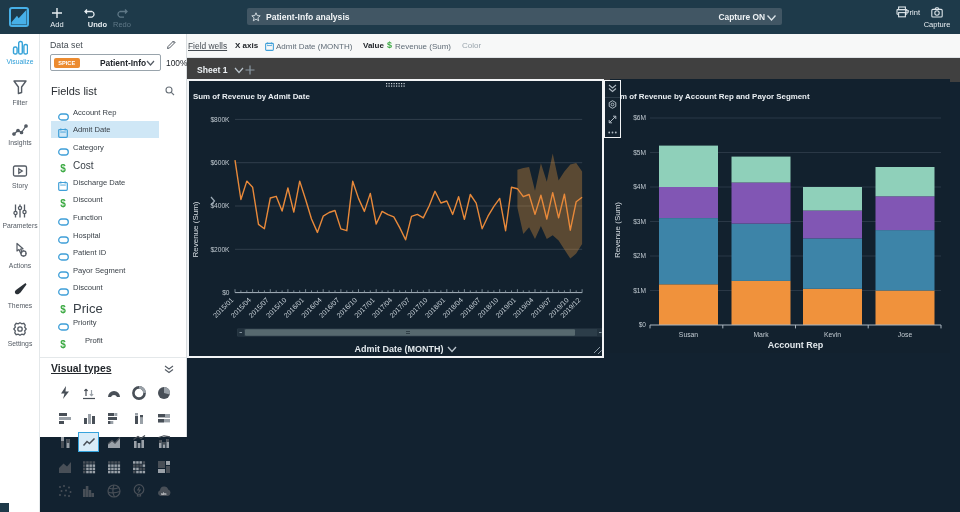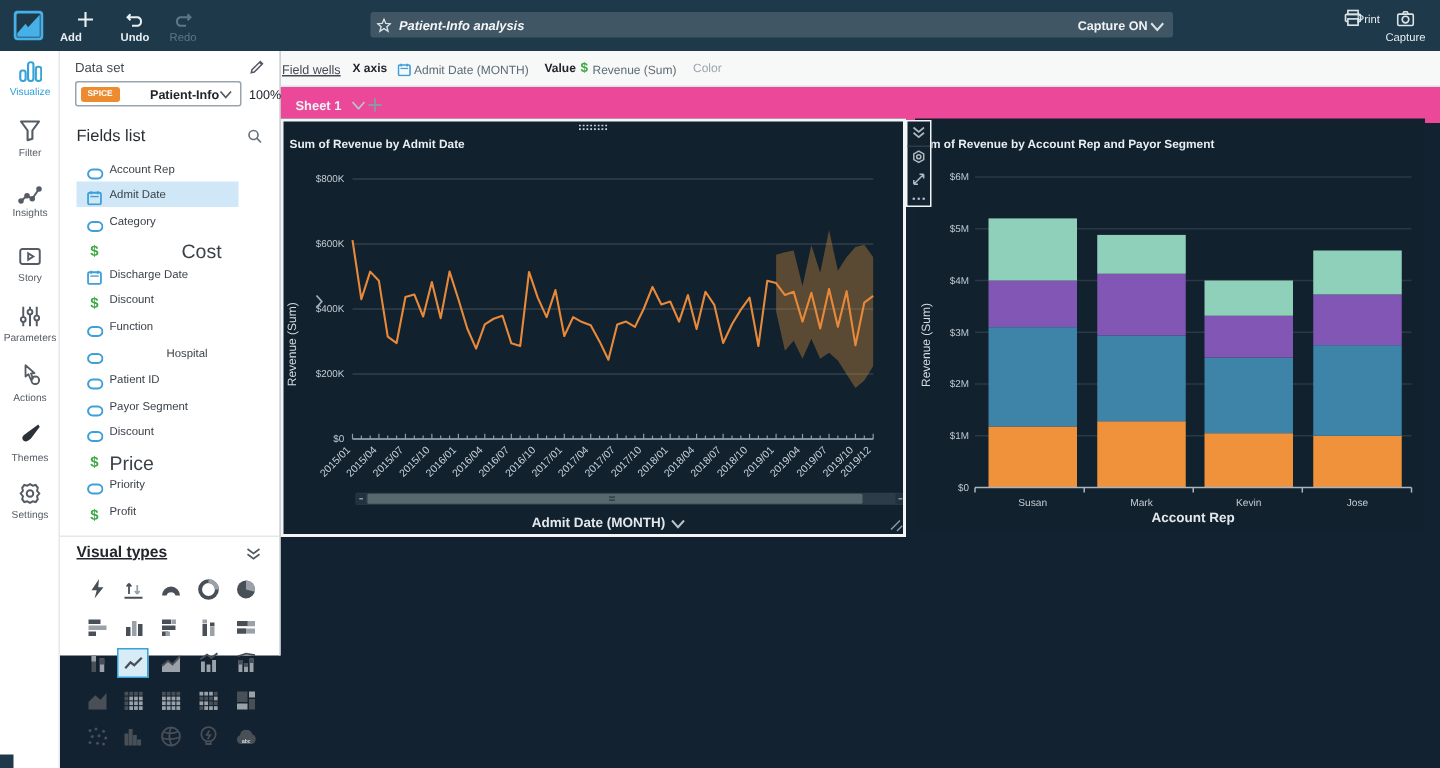--- a/index.html
+++ b/index.html
@@ -8,34 +8,34 @@
 <body>
 
 <div class="abs" style="left:0;top:0;width:960px;height:33.5px;background:#1e3a4a;">
   <svg class="abs" style="left:9px;top:7px;" width="20" height="20" viewBox="0 0 20 20">
       <rect x="1" y="1" width="18" height="18" rx="2" fill="none" stroke="#47b0e8" stroke-width="2"></rect>
       <path d="M2.5 17.5 L2.5 15.2 L8 8.8 L9.7 11.2 L17.5 2.8 L17.5 17.5 Z" fill="#47b0e8"></path>
     </svg>
   <svg class="abs" style="left:51px;top:6.5px;" width="12" height="12" viewBox="0 0 12 12">
       <path d="M6 1 V11 M1 6 H11" stroke="#e8eef2" stroke-width="1.4"></path>
     </svg>
-  <div class="abs" style="left:40px;top:20px;width:34px;font-size:7.5px;font-weight:bold;color:#e8eef2;">Add</div>
+  <div class="abs" style="left:40px;top:20px;width:34px;text-align:center;font-size:7.5px;font-weight:normal;color:#e8eef2;">Add</div>
   <svg class="abs" style="left:84px;top:6.5px;" width="12" height="12" viewBox="0 0 12 12">
       <path d="M3 2.5 L1 4.5 L3 6.5 M1.3 4.5 H8 A3 3 0 0 1 8 10.2 H4" stroke="#e8eef2" stroke-width="1.3" fill="none"></path>
     </svg>
-  <div class="abs" style="left:73px;top:20px;width:34px;text-align:center;font-size:7.5px;font-weight:bold;color:#e8eef2;">Undo</div>
+  <div class="abs" style="left:73px;top:20px;width:34px;text-align:right;font-size:7.5px;font-weight:bold;color:#e8eef2;">Undo</div>
   <svg class="abs" style="left:116px;top:6.5px;" width="12" height="12" viewBox="0 0 12 12">
       <path d="M9 2.5 L11 4.5 L9 6.5 M10.7 4.5 H4 A3 3 0 0 0 4 10.2 H8" stroke="#5f7887" stroke-width="1.3" fill="none"></path>
     </svg>
   <div class="abs" style="left:105px;top:20px;width:34px;text-align:center;font-size:7.5px;color:#5f7887;">Redo</div>
   <div class="abs" style="left:247px;top:7.5px;width:535px;height:17.5px;background:#415664;border-radius:2px;">
     <svg class="abs" style="left:4px;top:4px;" width="10" height="10" viewBox="0 0 10 10">
         <path d="M5 0.8 L6.2 3.6 L9.2 3.8 L6.9 5.8 L7.7 8.8 L5 7.1 L2.3 8.8 L3.1 5.8 L0.8 3.8 L3.8 3.6 Z" fill="none" stroke="#dbe3e8" stroke-width="0.9"></path>
       </svg>
-    <div class="abs" style="left:19px;top:4px;font-size:8.6px;font-weight:bold;color:#f2f5f7;font-style:italic;">Patient-Info analysis</div>
+    <div class="abs" style="left:19px;top:4px;font-size:8.6px;font-weight:bold;color:#f2f5f7;">Patient-Info analysis</div>
     <div class="abs" style="right:17px;top:4.5px;font-size:8.4px;font-weight:bold;color:#eef2f5;">Capture ON</div>
     <svg class="abs" style="right:5px;top:6px;" width="11" height="8" viewBox="0 0 11 8">
         <path d="M1.5 1.5 L5.5 6 L9.5 1.5" stroke="#dbe3e8" stroke-width="1.3" fill="none"></path>
       </svg>
   </div>
   <svg class="abs" style="left:896px;top:6px;" width="12" height="12" viewBox="0 0 12 12">
       <g stroke="#dbe3e8" stroke-width="1.1" fill="none">
         <rect x="2.6" y="1" width="6.8" height="2.6"></rect>
         <rect x="1" y="3.6" width="10" height="4.6" rx="0.6"></rect>
         <rect x="2.6" y="6.6" width="6.8" height="4.2" fill="#1e3a4a"></rect>
@@ -60,21 +60,21 @@
       <path d="M2.8 0.5 V2.5 M7.2 0.5 V2.5" stroke="#3f9fd8" stroke-width="1.2"></path>
       <rect x="2.2" y="3.6" width="5.6" height="0.9" fill="#3f9fd8"></rect>
     </svg>
   <div class="abs" style="left:89px;top:8px;font-size:8px;color:#5f6b76;">Admit Date (MONTH)</div>
   <div class="abs" style="left:176px;top:7.5px;font-size:8px;font-weight:bold;color:#21252a;">Value</div>
   <div class="abs" style="left:200px;top:6.5px;font-size:9px;font-weight:bold;color:#3daa44;">$</div>
   <div class="abs" style="left:208px;top:8px;font-size:8px;color:#5f6b76;">Revenue (Sum)</div>
   <div class="abs" style="left:275px;top:7.5px;font-size:8px;color:#9aa5ad;">Color</div>
 </div>
 
-<div class="abs" style="left:187px;top:58px;width:773px;height:24px;background:#ec4899;">
+<div class="abs" style="left:187px;top:58px;width:773px;height:24px;background:#404040;">
   <div class="abs" style="left:10px;top:7px;font-size:8.6px;font-weight:bold;color:#eef2f5;">Sheet 1</div>
   <svg class="abs" style="left:47px;top:9px;" width="10" height="7" viewBox="0 0 10 7">
       <path d="M1 1 L5 5.5 L9 1" stroke="#b9c3cb" stroke-width="1.2" fill="none"></path>
     </svg>
   <svg class="abs" style="left:58px;top:7px;" width="10" height="10" viewBox="0 0 10 10">
       <path d="M5 0.5 V9.5 M0.5 5 H9.5" stroke="#8b99a4" stroke-width="1.2"></path>
     </svg>
 </div>
 
 <div class="abs" style="left:187px;top:82px;width:773px;height:430px;background:#122230;"></div>
@@ -303,39 +303,39 @@
         <rect x="2.2" y="3.6" width="5.6" height="0.9" fill="#3f9fd8"></rect>
       </svg></div>
     <div style="position:absolute;left:33px;top:91.6px;font-size:7.6px;color:#3a4148;">Admit Date</div>
     <div style="position:absolute;left:18px;top:108.1px;width:14px;height:11px;"><svg width="11" height="8" viewBox="0 0 11 8" style="margin-top:1px">
         <rect x="0.7" y="1" width="9.6" height="6" rx="3" stroke="#3f9fd8" stroke-width="1.3" fill="none"></rect>
       </svg></div>
     <div style="position:absolute;left:33px;top:109.1px;font-size:7.6px;color:#3a4148;">Category</div>
     <div style="position:absolute;left:18px;top:125.7px;width:14px;height:11px;"><svg width="10" height="10" viewBox="0 0 10 10">
         <text x="5" y="8.6" text-anchor="middle" font-size="10" font-weight="bold" fill="#3daa44" font-family="Liberation Sans, sans-serif">$</text>
       </svg></div>
-    <div style="position:absolute;left:33px;top:126.7px;font-size:13px;color:#3a4148;margin-left:48px;">Cost</div>
+    <div style="position:absolute;left:33px;top:126.7px;font-size:10px;color:#3a4148;">Cost</div>
     <div style="position:absolute;left:18px;top:143.3px;width:14px;height:11px;"><svg width="10" height="10" viewBox="0 0 10 10">
         <rect x="0.7" y="1.5" width="8.6" height="7.8" rx="1" stroke="#3f9fd8" stroke-width="1.2" fill="none"></rect>
         <path d="M2.8 0.5 V2.5 M7.2 0.5 V2.5" stroke="#3f9fd8" stroke-width="1.2"></path>
         <rect x="2.2" y="3.6" width="5.6" height="0.9" fill="#3f9fd8"></rect>
       </svg></div>
     <div style="position:absolute;left:33px;top:144.3px;font-size:7.6px;color:#3a4148;">Discharge Date</div>
     <div style="position:absolute;left:18px;top:160.8px;width:14px;height:11px;"><svg width="10" height="10" viewBox="0 0 10 10">
         <text x="5" y="8.6" text-anchor="middle" font-size="10" font-weight="bold" fill="#3daa44" font-family="Liberation Sans, sans-serif">$</text>
       </svg></div>
     <div style="position:absolute;left:33px;top:161.8px;font-size:7.6px;color:#3a4148;">Discount</div>
     <div style="position:absolute;left:18px;top:178.4px;width:14px;height:11px;"><svg width="11" height="8" viewBox="0 0 11 8" style="margin-top:1px">
         <rect x="0.7" y="1" width="9.6" height="6" rx="3" stroke="#3f9fd8" stroke-width="1.3" fill="none"></rect>
       </svg></div>
     <div style="position:absolute;left:33px;top:179.4px;font-size:7.6px;color:#3a4148;">Function</div>
     <div style="position:absolute;left:18px;top:196.0px;width:14px;height:11px;"><svg width="11" height="8" viewBox="0 0 11 8" style="margin-top:1px">
         <rect x="0.7" y="1" width="9.6" height="6" rx="3" stroke="#3f9fd8" stroke-width="1.3" fill="none"></rect>
       </svg></div>
-    <div style="position:absolute;left:33px;top:197.0px;font-size:7.6px;color:#3a4148;margin-left:38px;">Hospital</div>
+    <div style="position:absolute;left:33px;top:197.0px;font-size:7.6px;color:#3a4148;">Hospital</div>
     <div style="position:absolute;left:18px;top:213.6px;width:14px;height:11px;"><svg width="11" height="8" viewBox="0 0 11 8" style="margin-top:1px">
         <rect x="0.7" y="1" width="9.6" height="6" rx="3" stroke="#3f9fd8" stroke-width="1.3" fill="none"></rect>
       </svg></div>
     <div style="position:absolute;left:33px;top:214.6px;font-size:7.6px;color:#3a4148;">Patient ID</div>
     <div style="position:absolute;left:18px;top:231.1px;width:14px;height:11px;"><svg width="11" height="8" viewBox="0 0 11 8" style="margin-top:1px">
         <rect x="0.7" y="1" width="9.6" height="6" rx="3" stroke="#3f9fd8" stroke-width="1.3" fill="none"></rect>
       </svg></div>
     <div style="position:absolute;left:33px;top:232.1px;font-size:7.6px;color:#3a4148;">Payor Segment</div>
     <div style="position:absolute;left:18px;top:248.7px;width:14px;height:11px;"><svg width="11" height="8" viewBox="0 0 11 8" style="margin-top:1px">
         <rect x="0.7" y="1" width="9.6" height="6" rx="3" stroke="#3f9fd8" stroke-width="1.3" fill="none"></rect>
@@ -345,21 +345,21 @@
         <text x="5" y="8.6" text-anchor="middle" font-size="10" font-weight="bold" fill="#3daa44" font-family="Liberation Sans, sans-serif">$</text>
       </svg></div>
     <div style="position:absolute;left:33px;top:267.3px;font-size:13px;color:#3a4148;">Price</div>
     <div style="position:absolute;left:18px;top:283.8px;width:14px;height:11px;"><svg width="11" height="8" viewBox="0 0 11 8" style="margin-top:1px">
         <rect x="0.7" y="1" width="9.6" height="6" rx="3" stroke="#3f9fd8" stroke-width="1.3" fill="none"></rect>
       </svg></div>
     <div style="position:absolute;left:33px;top:284.8px;font-size:7.6px;color:#3a4148;">Priority</div>
     <div style="position:absolute;left:18px;top:301.4px;width:14px;height:11px;"><svg width="10" height="10" viewBox="0 0 10 10">
         <text x="5" y="8.6" text-anchor="middle" font-size="10" font-weight="bold" fill="#3daa44" font-family="Liberation Sans, sans-serif">$</text>
       </svg></div>
-    <div style="position:absolute;left:33px;top:302.4px;font-size:7.6px;color:#3a4148;">Profit</div>
+    <div style="position:absolute;left:45px;top:302.4px;font-size:7.6px;color:#3a4148;">Profit</div>
   <div class="abs" style="left:0;top:323px;width:100%;height:1px;background:#e4e8ea;"></div>
   <div class="abs" style="left:11px;top:329px;font-size:10.4px;font-weight:bold;color:#23272c;text-decoration:underline;">Visual types</div>
   <svg class="abs" style="left:124px;top:331px;" width="10" height="9" viewBox="0 0 10 9">
       <path d="M1 1 L5 4 L9 1 M1 4.5 L5 7.5 L9 4.5" stroke="#545b64" stroke-width="1.1" fill="none"></path>
     </svg>
   <div style="position:absolute;left:37.8px;top:398.0px;width:21px;height:20px;background:#d8ecf8;border:1.4px solid #35a3dc;"></div>
     <div style="position:absolute;left:16.5px;top:351.5px;width:16px;height:16px;"><svg width="16" height="16" viewBox="0 0 16 16">
         <path d="M9 1 L4 8.5 H7.5 L6 14 L12 6.5 H8.5 Z" fill="#484f57"></path>
       </svg></div>
     <div style="position:absolute;left:41.3px;top:351.5px;width:16px;height:16px;"><svg width="16" height="16" viewBox="0 0 16 16">

